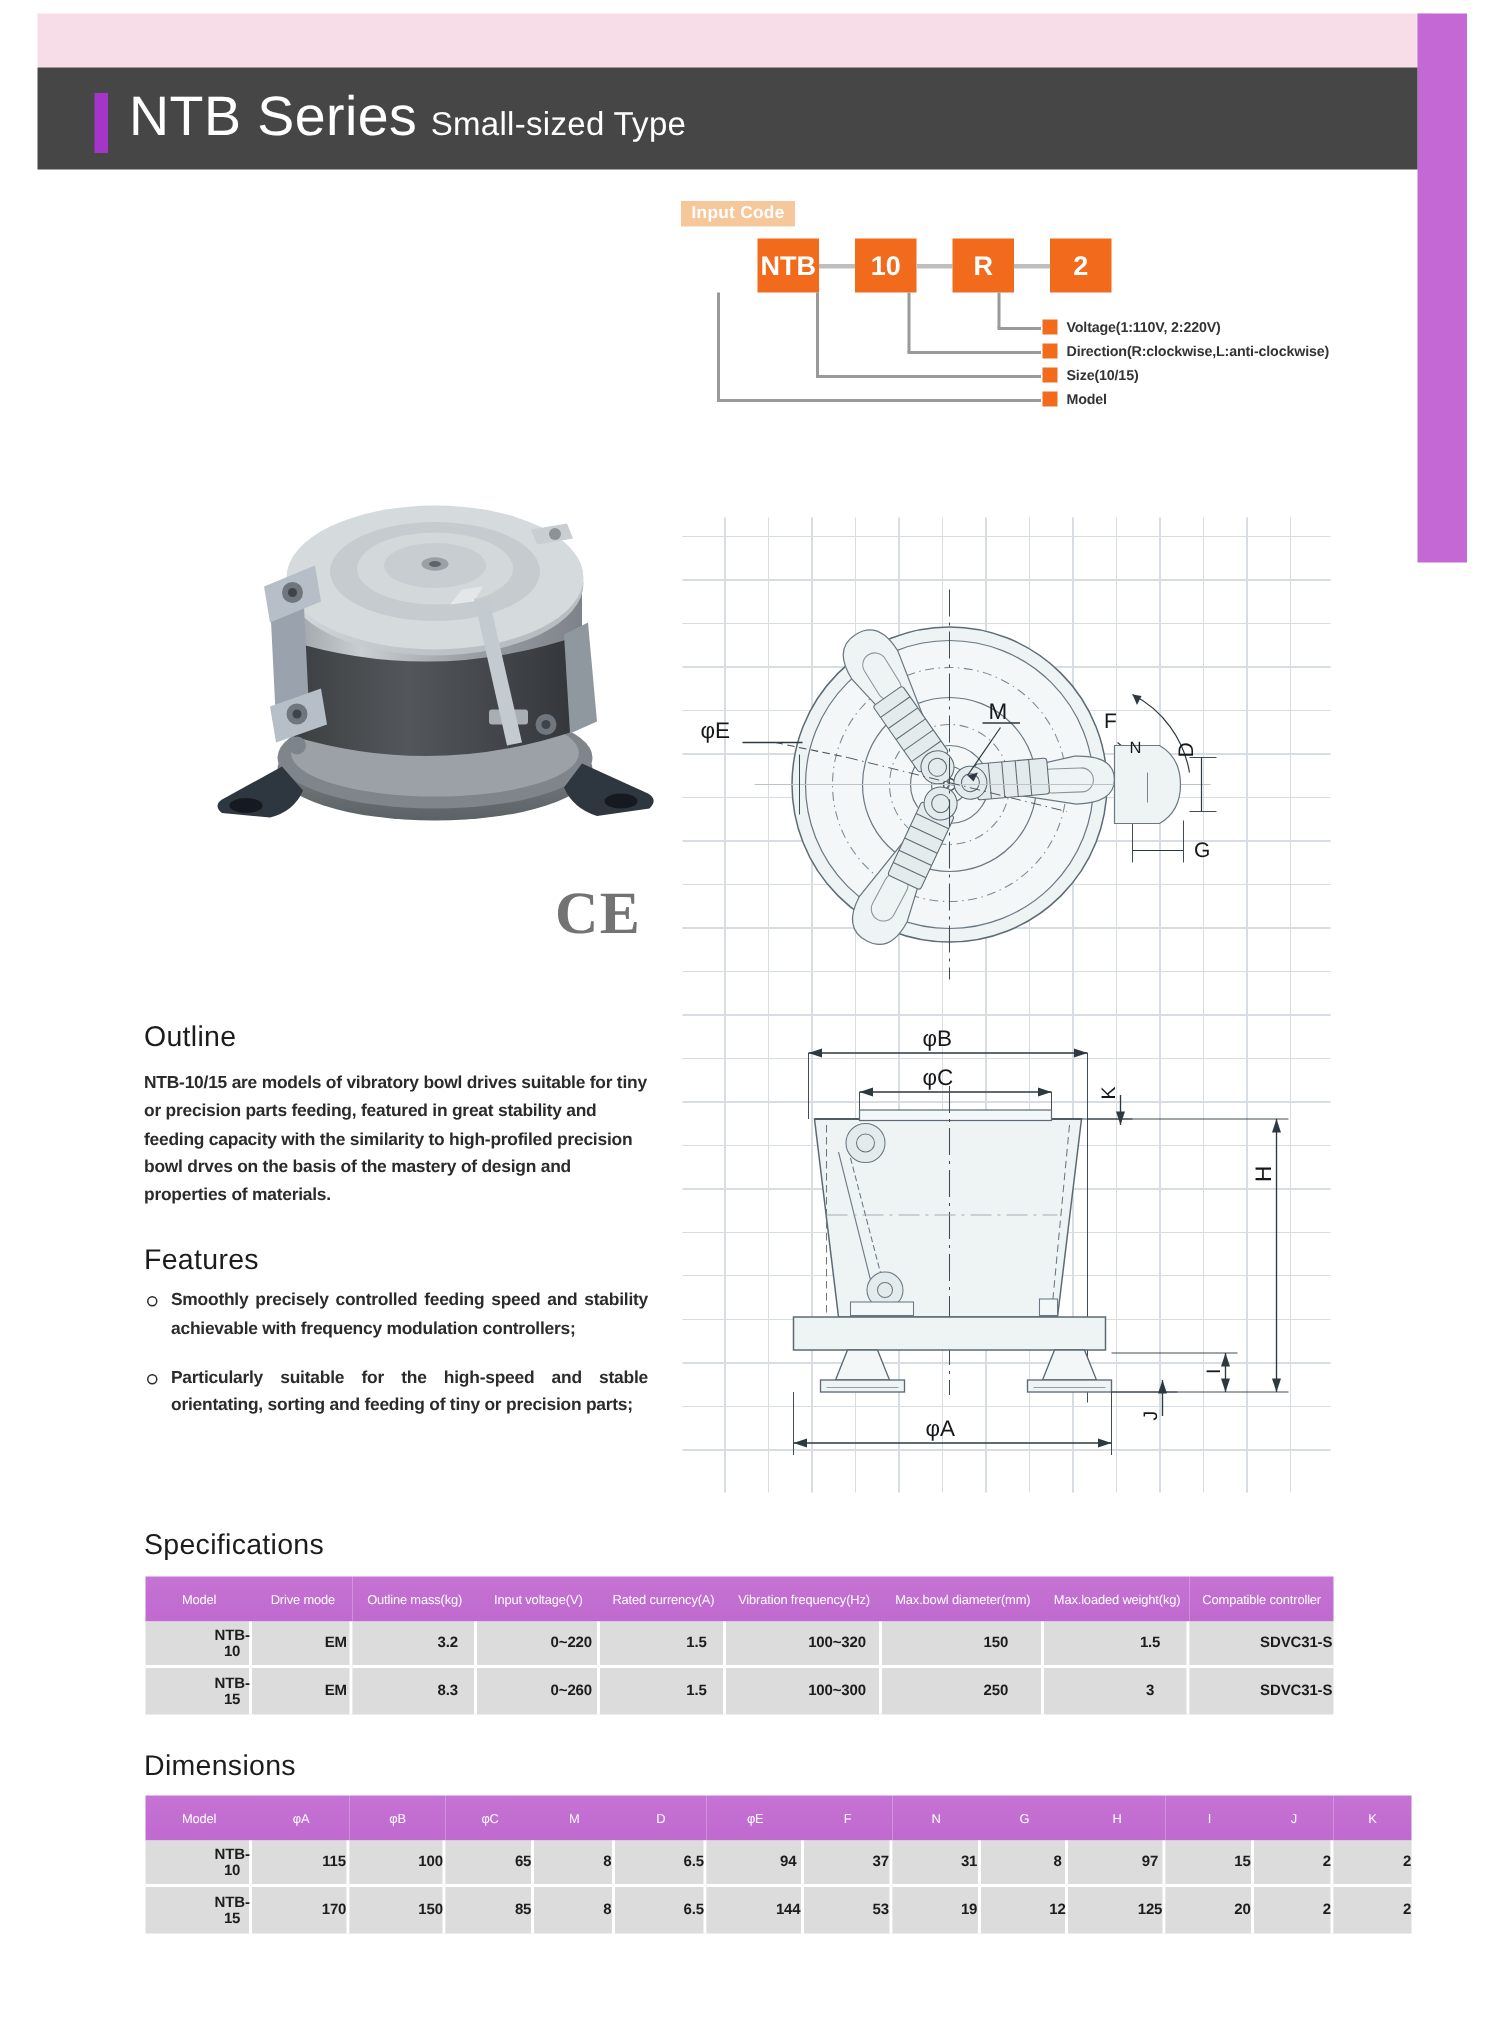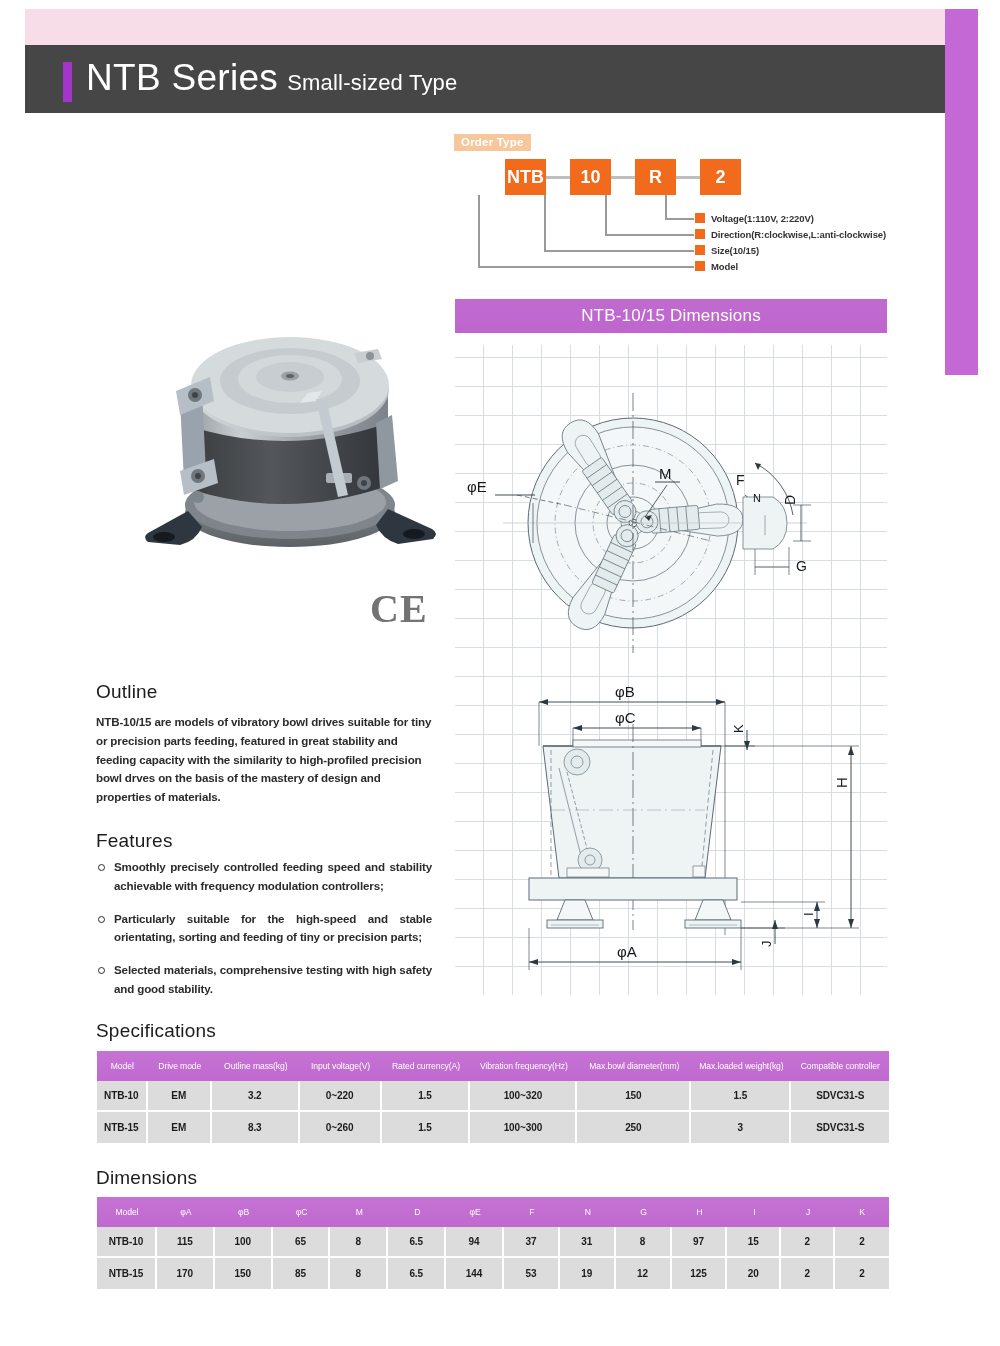--- a/index.html
+++ b/index.html
@@ -108,41 +108,41 @@
   
   .tbl { position: absolute; border-collapse: separate; border-spacing: 0; }
   .tbl th {
     background: linear-gradient(180deg,#c573d4 0%, #c069cf 100%);
     color: #ffffff; font-size: 8.6px; font-weight: 400;
     height: 30px; padding: 0 2px; letter-spacing: -.1px; white-space: nowrap;
   }
   .tbl td {
     background: #dcdcdc; color: #1c1c1c; font-size: 10px; font-weight: 700;
     height: 31px; text-align: center; border-right: 2px solid #ffffff;
-    border-bottom: 2px solid #ffffff; letter-spacing: -.1px;
+    border-bottom: 2px solid #ffffff; letter-spacing: -.1px; padding-left: 46px;
   }
   .tbl td:last-child { border-right: none; }
   .tbl tr:last-child td { border-bottom: none; }
 </style>
 </head>
 <body>
 
 <div class="page">
 
   <div class="pink-strip"></div>
   <div class="right-purple-bar"></div>
   <div class="title-banner"></div>
   <div class="title-accent"></div>
   <div class="title-text">
     <span class="title-main">NTB Series</span>
     <span class="title-sub">Small-sized Type</span>
   </div>
 
   <div class="order-wrap">
-    <div class="order-tag">Order Type</div>
+    <div class="order-tag">Input Code</div>
 
     <div class="code-row">
       <div class="code-box">NTB</div>
       <div class="code-dash"></div>
       <div class="code-box">10</div>
       <div class="code-dash"></div>
       <div class="code-box">R</div>
       <div class="code-dash"></div>
       <div class="code-box">2</div>
     </div>
@@ -165,23 +165,20 @@
     <div class="leg-sq" style="left:243px; top:95px;"></div>
     <div class="leg-txt" style="left:259px; top:95px;">Direction(R:clockwise,L:anti-clockwise)</div>
 
     <div class="leg-sq" style="left:243px; top:111px;"></div>
     <div class="leg-txt" style="left:259px; top:111px;">Size(10/15)</div>
 
     <div class="leg-sq" style="left:243px; top:127px;"></div>
     <div class="leg-txt" style="left:259px; top:127px;">Model</div>
   </div>
 
-  <div class="dim-bar">
-    <span>NTB-10/15 Dimensions</span>
-  </div>
 
   <div class="draw-panel">
     <svg width="432" height="650" viewBox="0 0 432 650">
       <g stroke="#4a5560" fill="none" stroke-width="0.8">
 
         <g transform="translate(0,0)">
 
           <circle cx="178" cy="178" r="105" fill="#eef3f4" stroke="#5c6b74" stroke-width="1"></circle>
           <circle cx="178" cy="178" r="96" fill="#f3f7f8" stroke="#6a7882" stroke-width="0.8"></circle>
           <circle cx="178" cy="178" r="78" fill="none" stroke="#7d8a93" stroke-dasharray="6,3,1,3" stroke-width="0.7"></circle>
@@ -427,21 +424,20 @@
   </div>
   <div class="ce-mark">CE</div>
 
   <div class="h-sec" style="left:96px; top:681px;">Outline</div>
   <div class="body-txt" style="left:96px; top:713px; width:336px;">NTB-10/15 are models of vibratory bowl drives suitable for tiny or precision parts feeding, featured in great stability and feeding capacity with the similarity to high-profiled precision bowl drves on the basis of the mastery of  design and properties of materials.</div>
 
   <div class="h-sec" style="left:96px; top:830px;">Features</div>
   <div class="feat-list">
     <div class="feat-item">Smoothly precisely controlled feeding speed and stability achievable with frequency modulation controllers;</div>
     <div class="feat-item">Particularly suitable for the high-speed and stable orientating, sorting and feeding of tiny or precision parts;</div>
-    <div class="feat-item">Selected materials, comprehensive testing with high safety and good stability.</div>
   </div>
 
   <div class="h-sec" style="left:96px; top:1020px;">Specifications</div>
   <table class="tbl" id="spec-table" style="left:97px; top:1051px; width:792px;">
     <thead>
         <tr>
           <th style="width: 58px;">Model</th>
           <th style="width: 70px;">Drive mode</th>
           <th style="width: 94px;">Outline mass(kg)</th>
           <th style="width: 88px;">Input voltage(V)</th>

